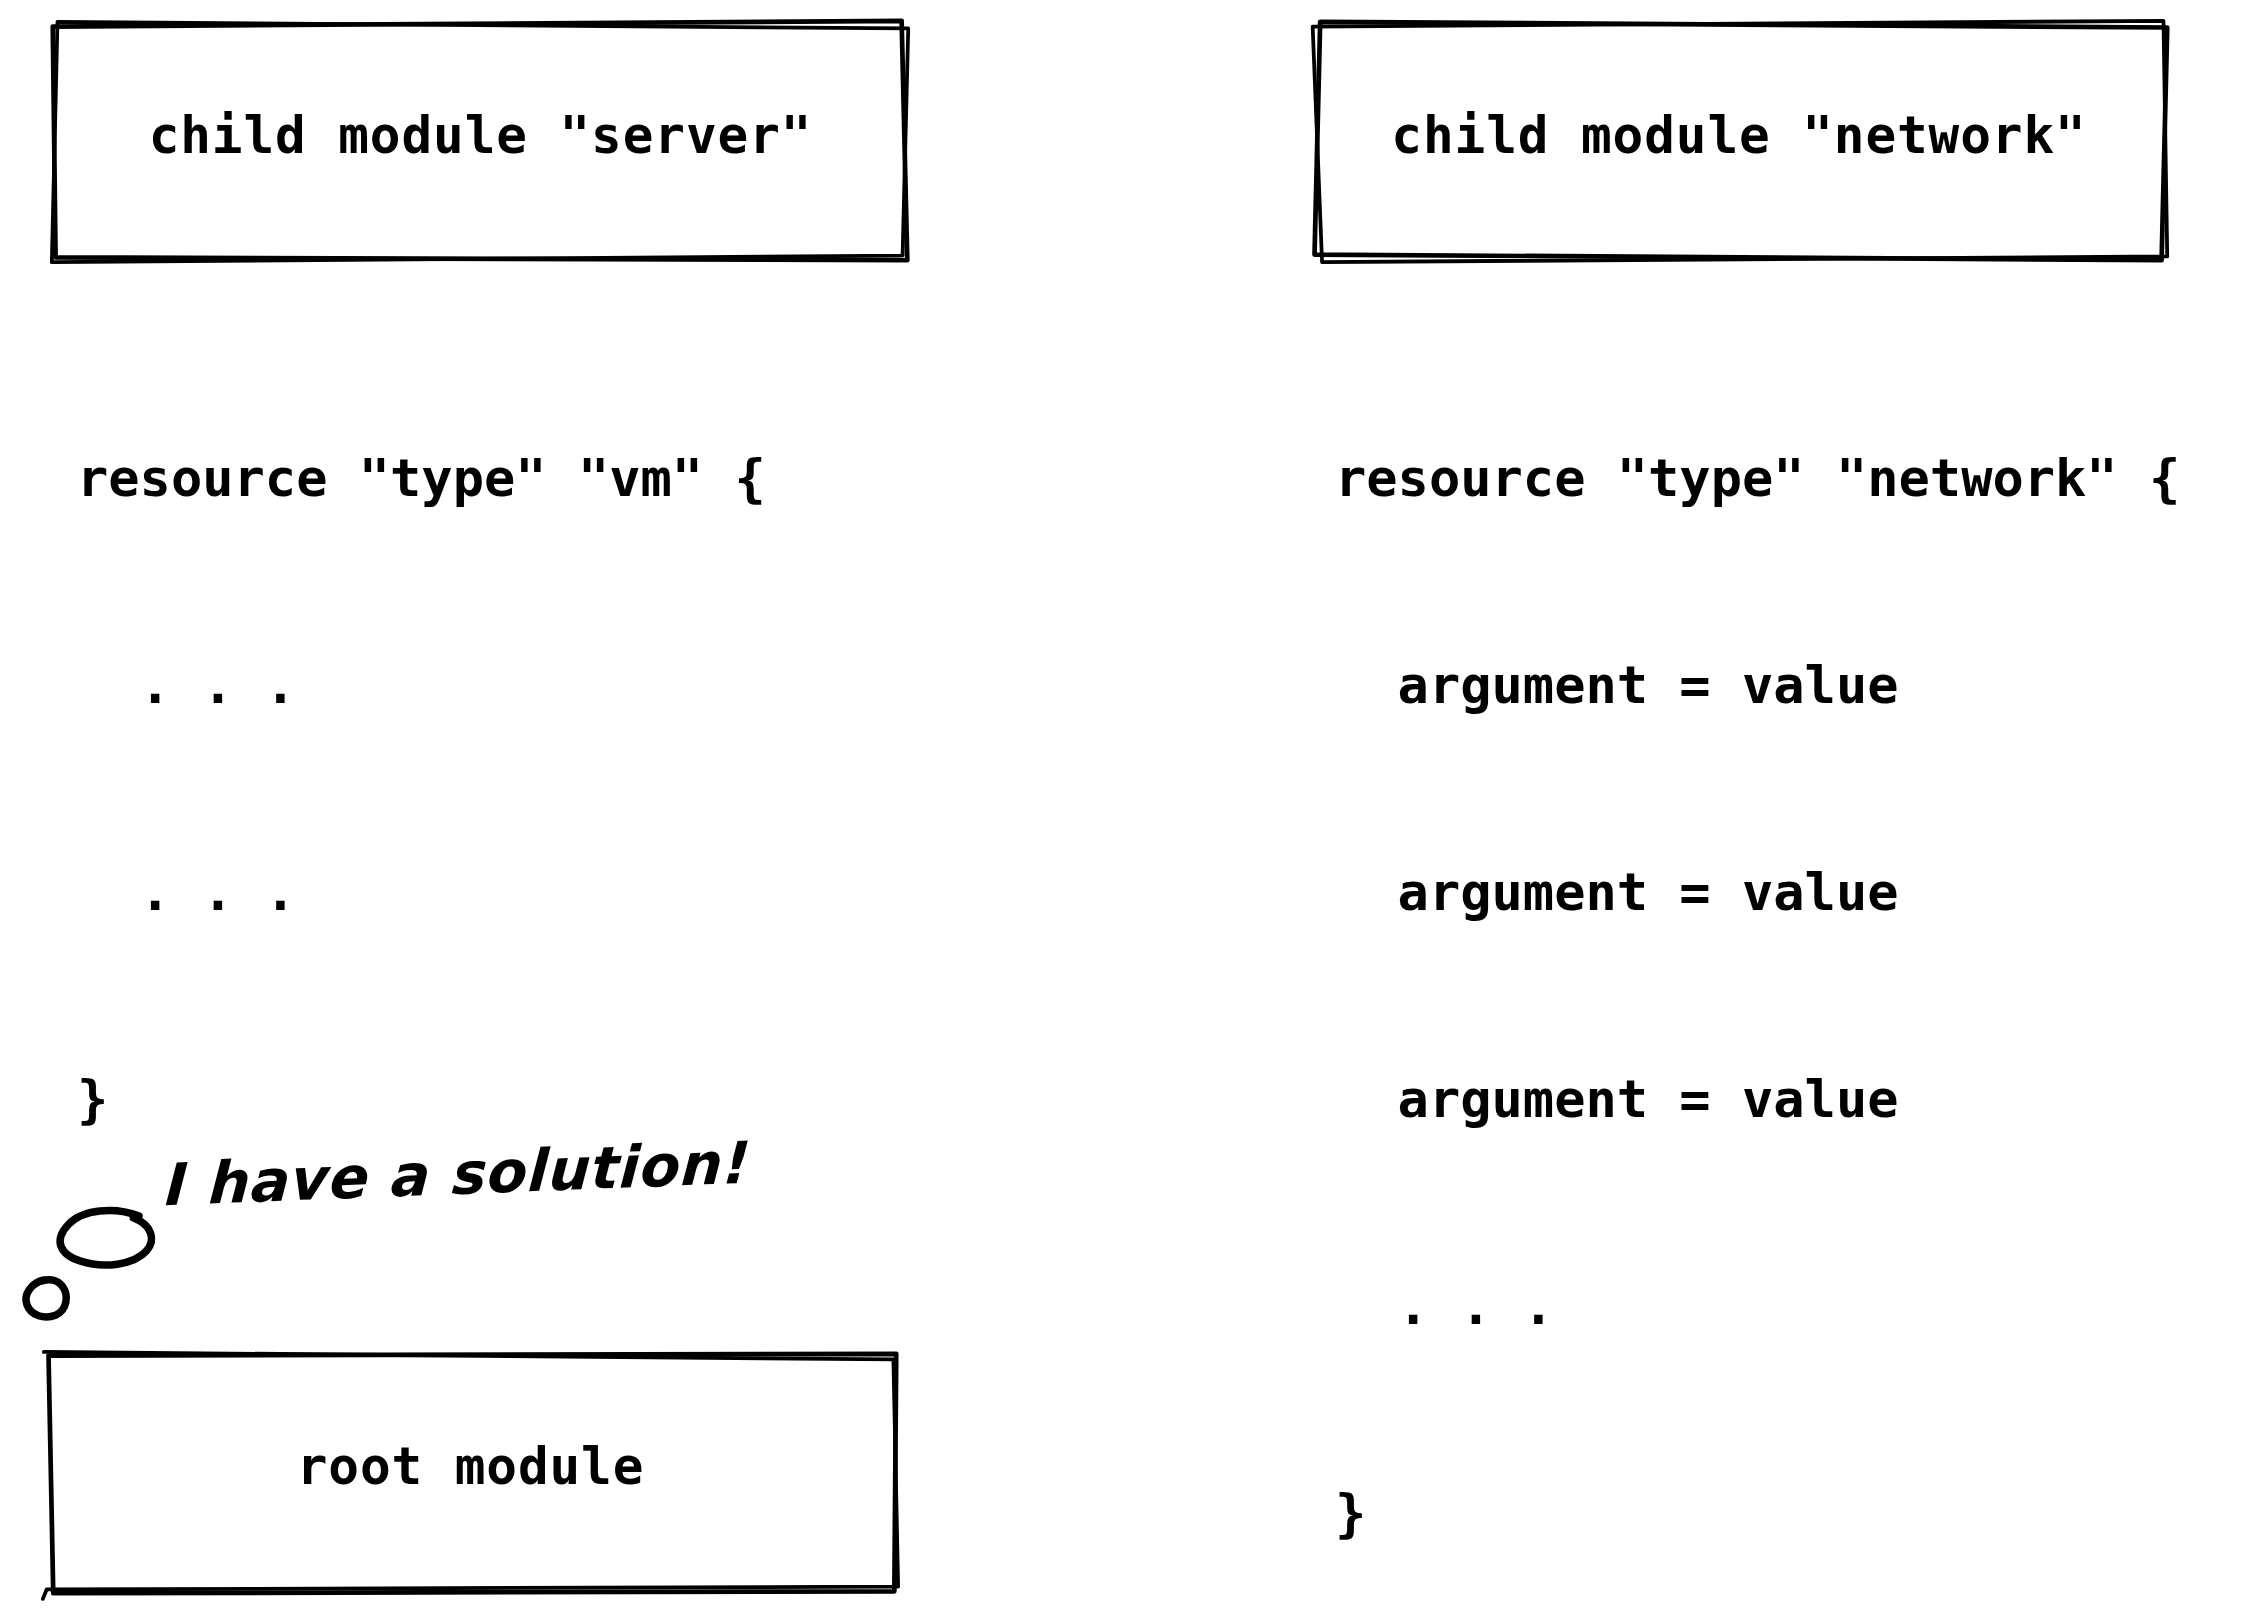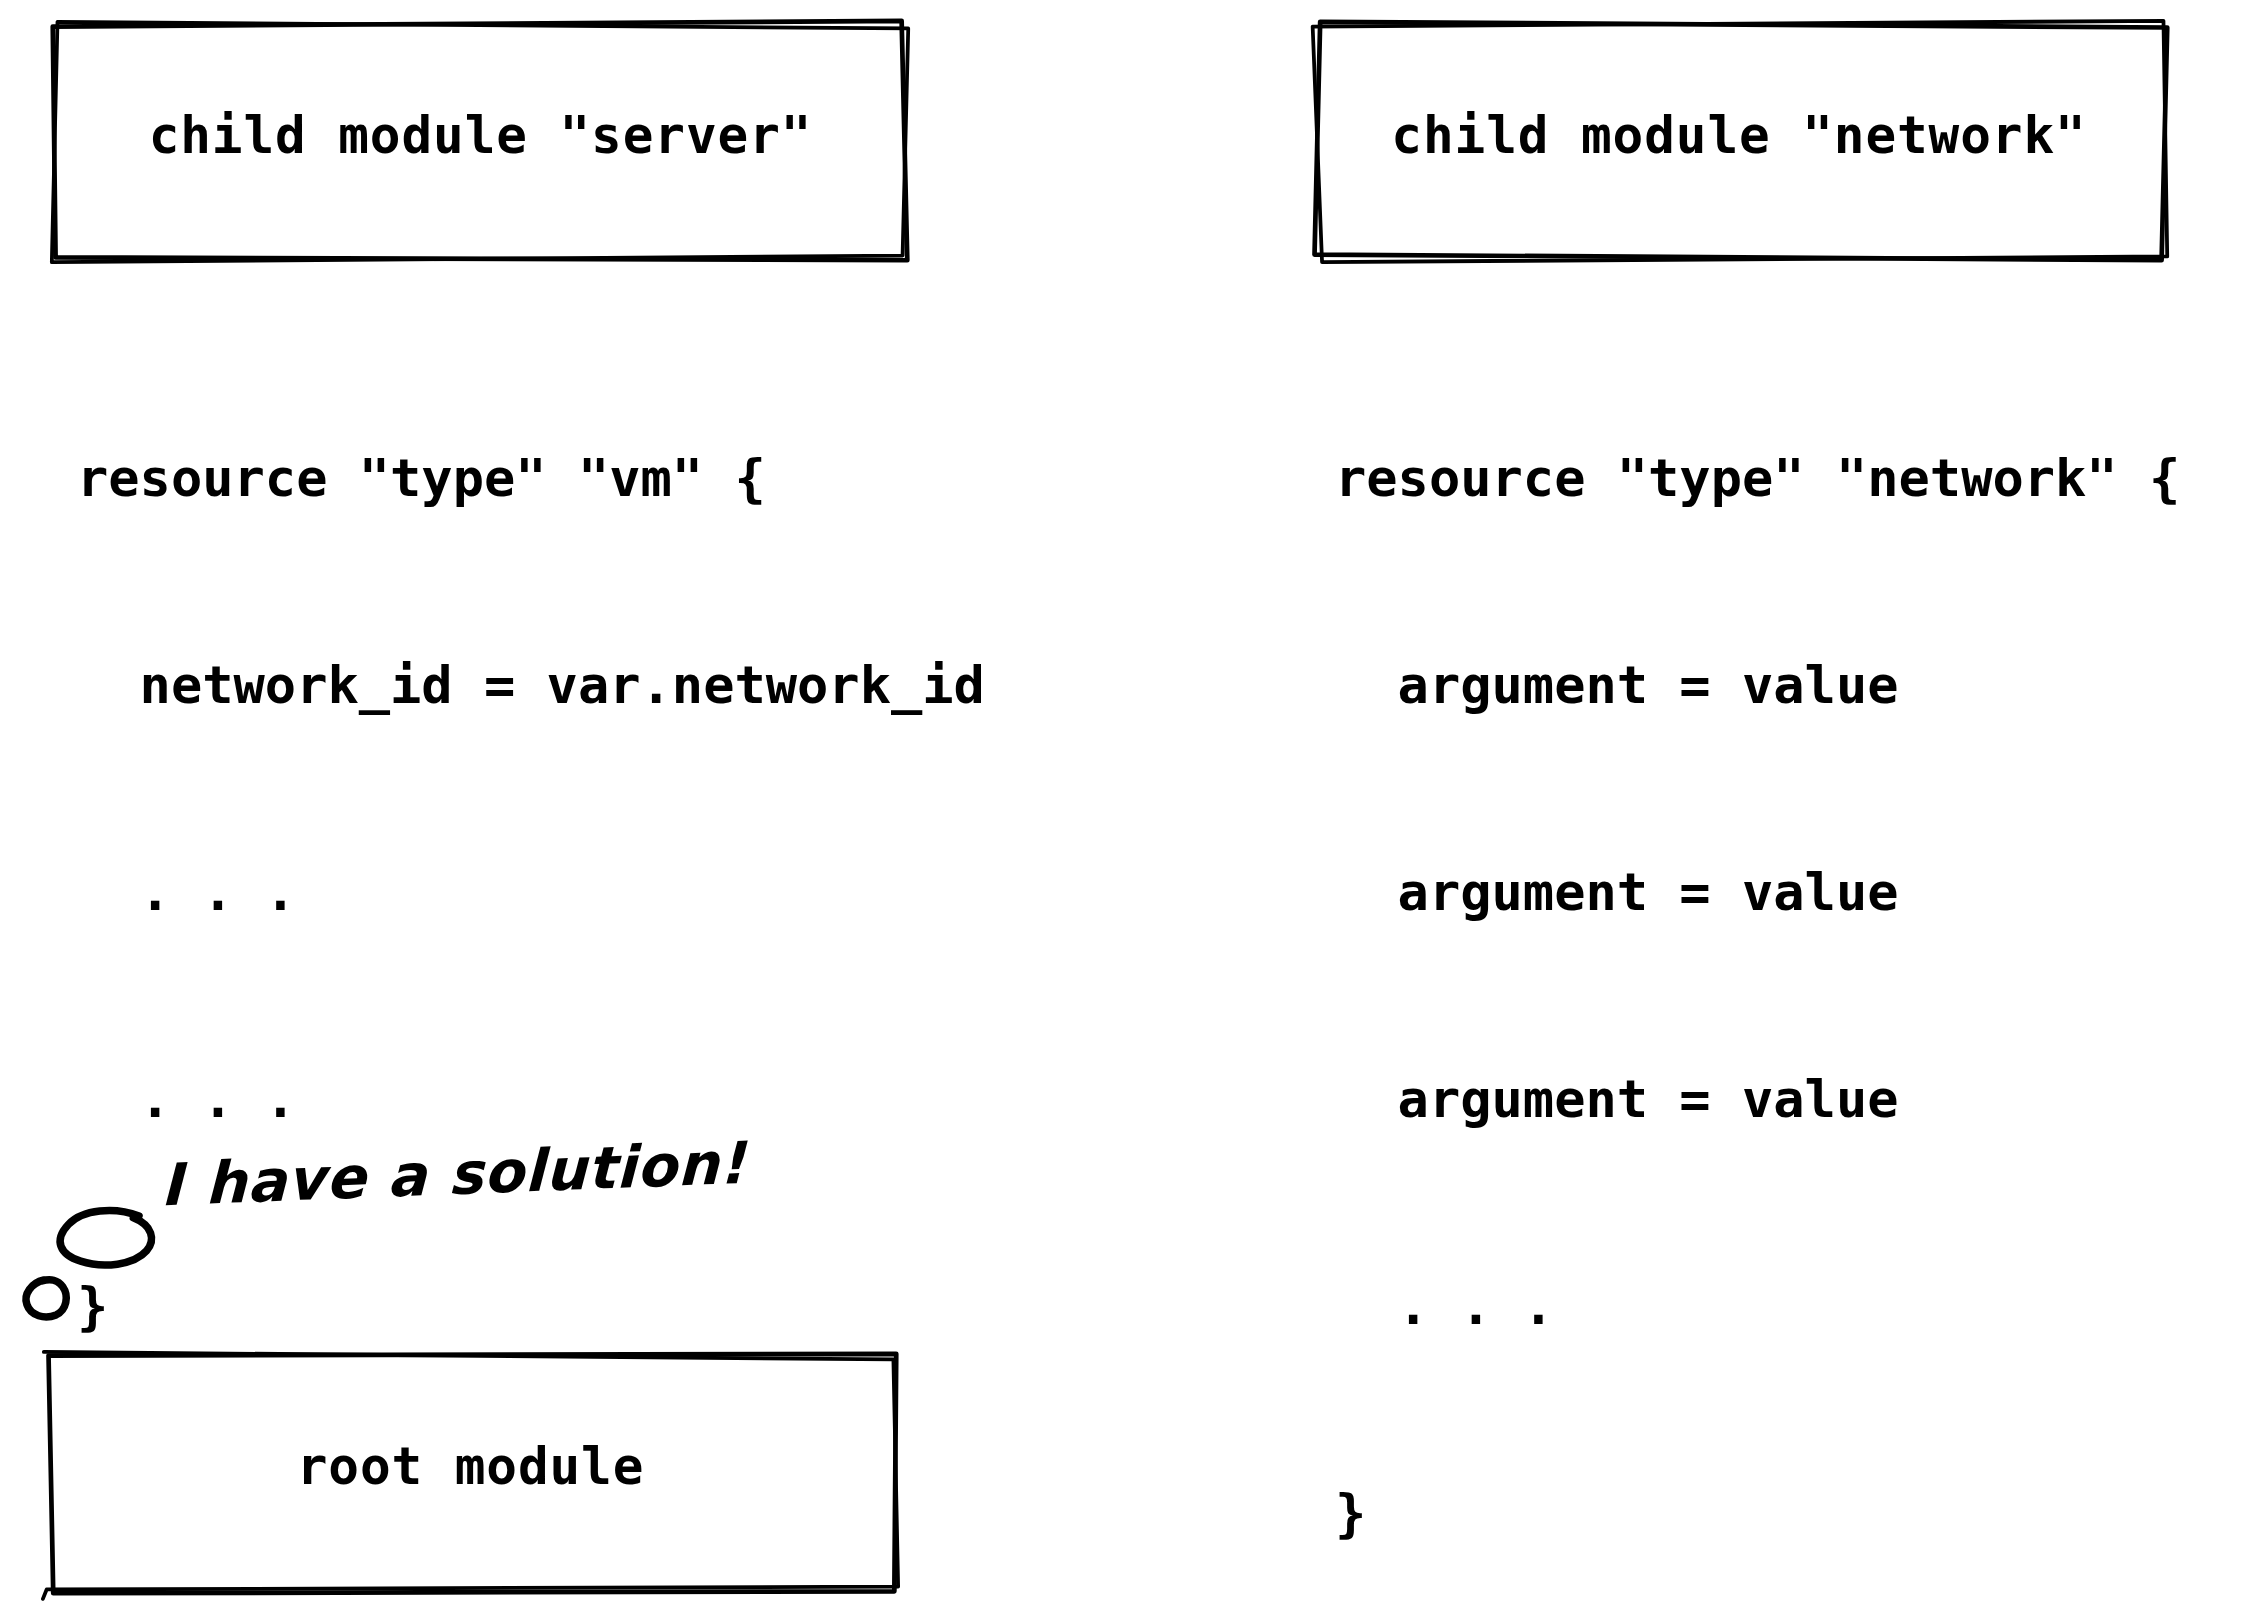--- a/index.html
+++ b/index.html
@@ -112,21 +112,20 @@
 <div class="sketch-box" id="network-module-box">
   <svg viewBox="0 0 918 260" preserveAspectRatio="none">
     <path d="M14,3 L914,9 L908,256 L8,250 Z" fill="none" stroke="#000000" stroke-width="5" stroke-linecap="round" stroke-linejoin="round"></path>
     <path d="M6,8 L910,2 L914,252 L16,258 Z" fill="none" stroke="#000000" stroke-width="4" stroke-linecap="round" stroke-linejoin="round"></path>
   </svg>
   <div class="box-label">child module "network"</div>
 </div>
 
 <div class="code-block" id="server-code">
   <span class="code-line">resource "type" "vm" {</span>
-  <span class="code-line">  network_id = var.network_id</span>
   <span class="code-line">  . . .</span>
   <span class="code-line">  . . .</span>
   <span class="code-line">}</span>
   <span class="code-line blank"></span>
   
   
   
 </div>
 
 <div class="code-block" id="network-code">

